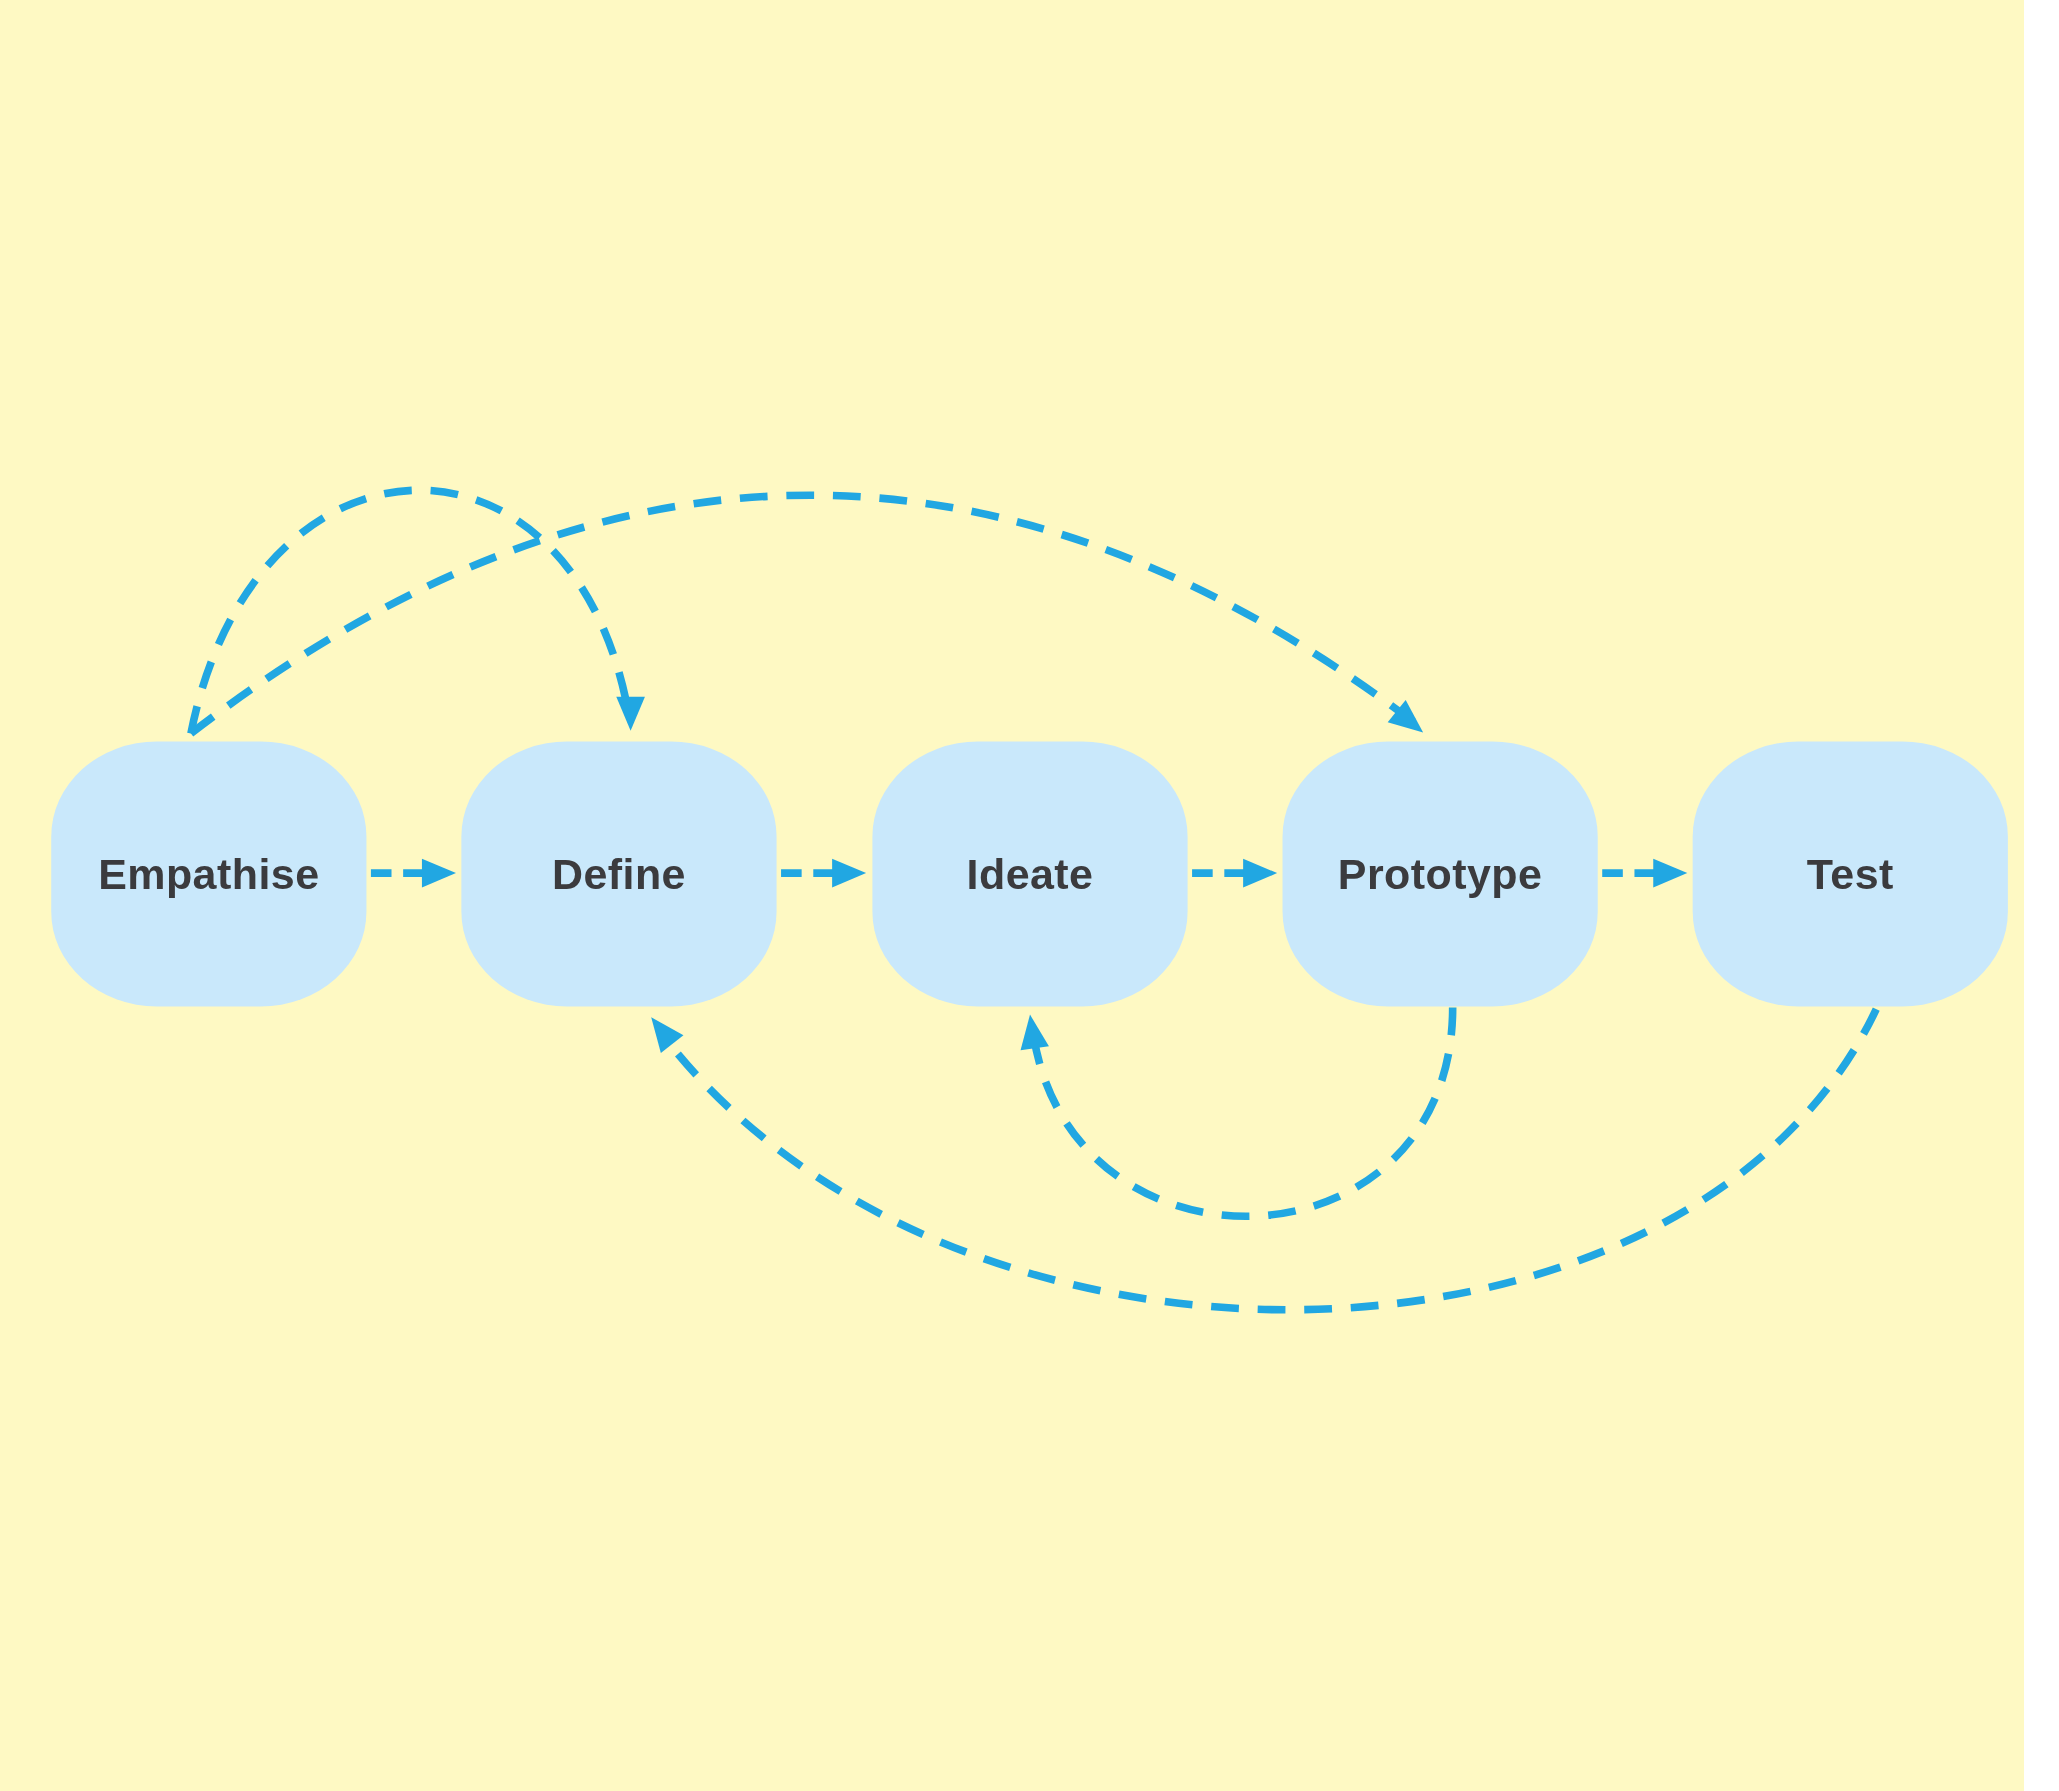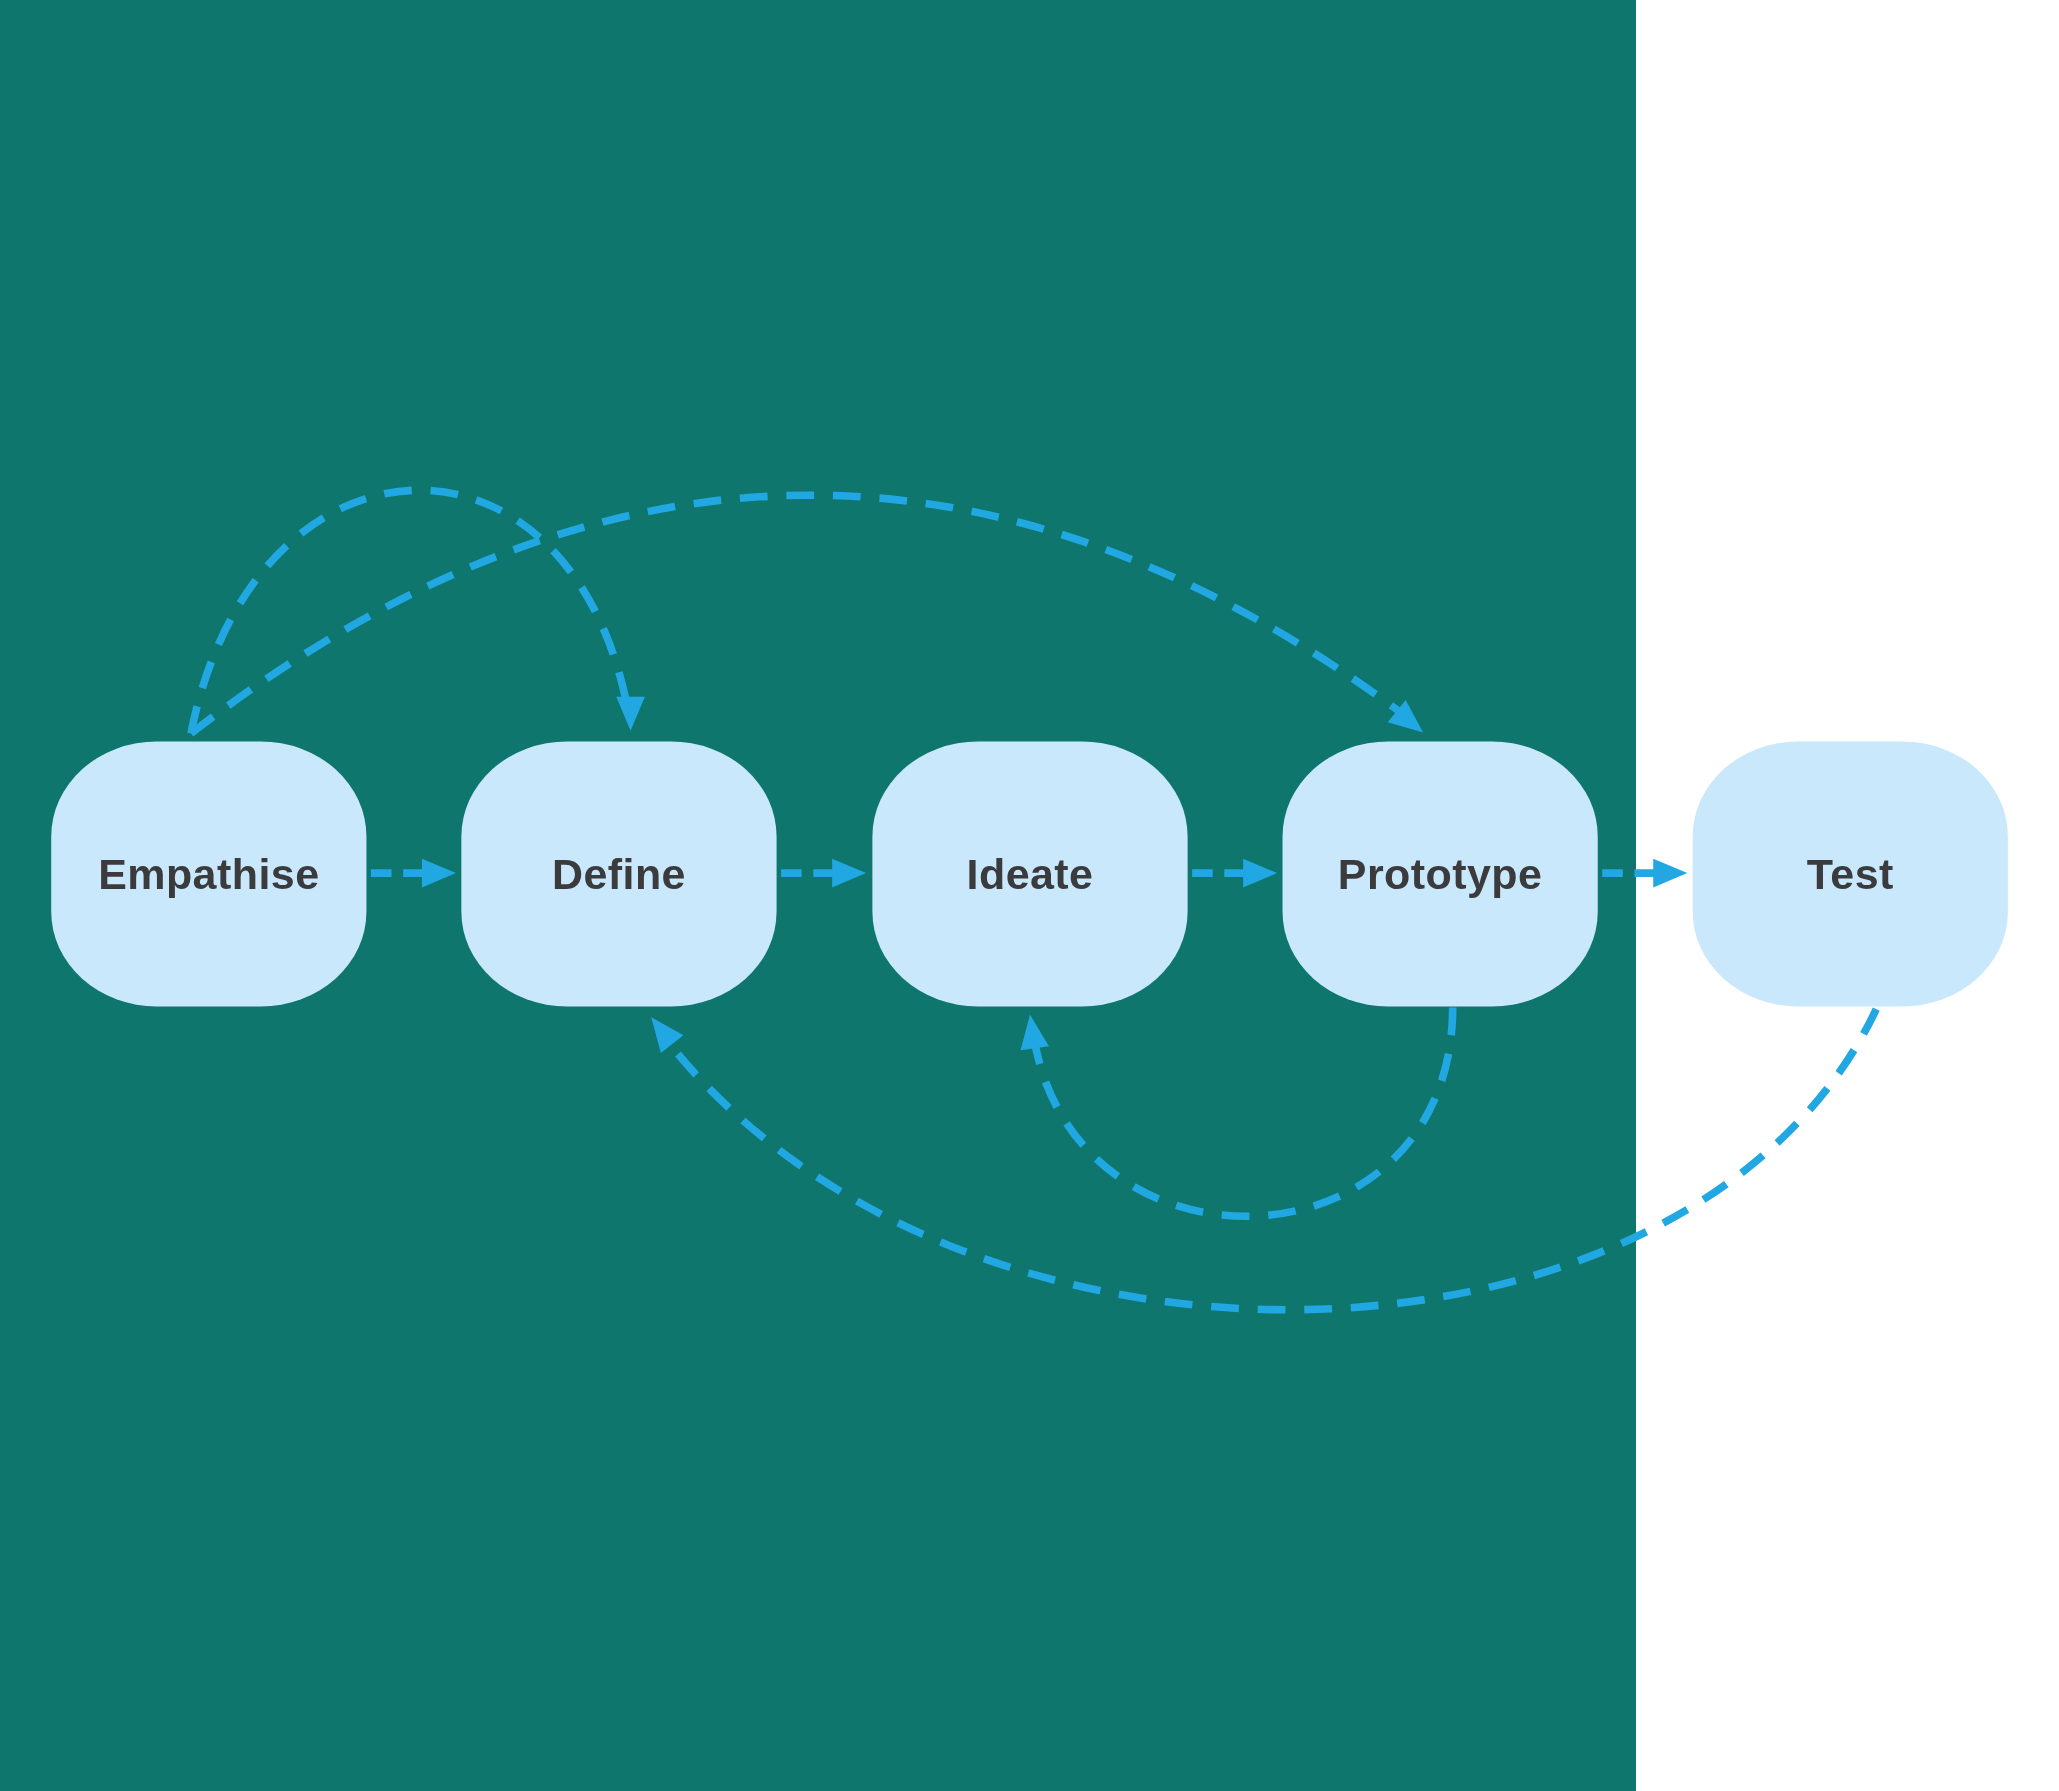--- a/index.html
+++ b/index.html
@@ -6,23 +6,23 @@
     margin: 0;
     padding: 0;
     background: #ffffff;
     width: 2060px;
     height: 1791px;
     overflow: hidden;
     font-family: "Liberation Sans", sans-serif;
   }
   #stage {
     position: relative;
-    width: 1636px;
+    width: 2024px;
     height: 1791px;
-    background: #0f766e;
+    background: #fef9c3;
   }
   svg { display: block; }
   .node-label {
     font-family: "Liberation Sans", "DejaVu Sans", sans-serif;
     font-weight: 700;
     font-size: 48px;
     letter-spacing: 0.5px;
   }
 </style>
 </head>

